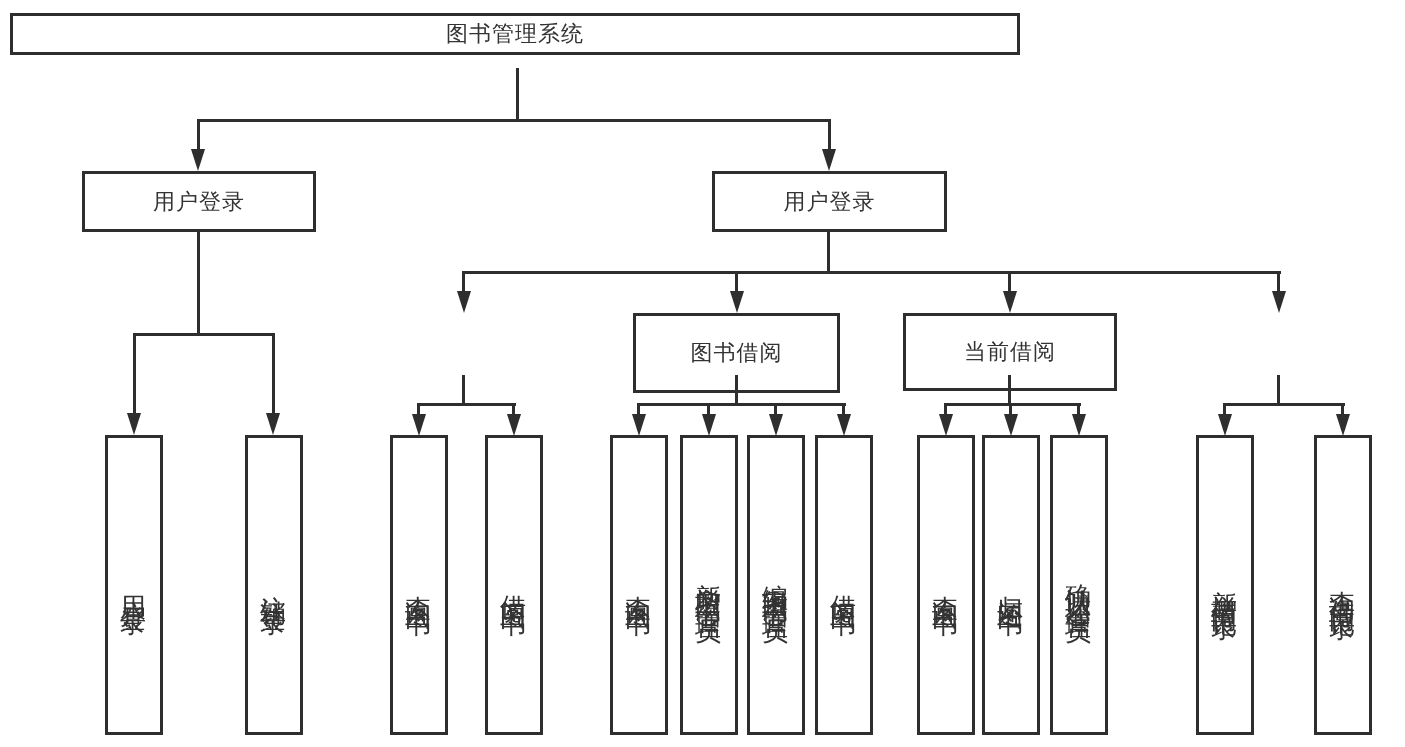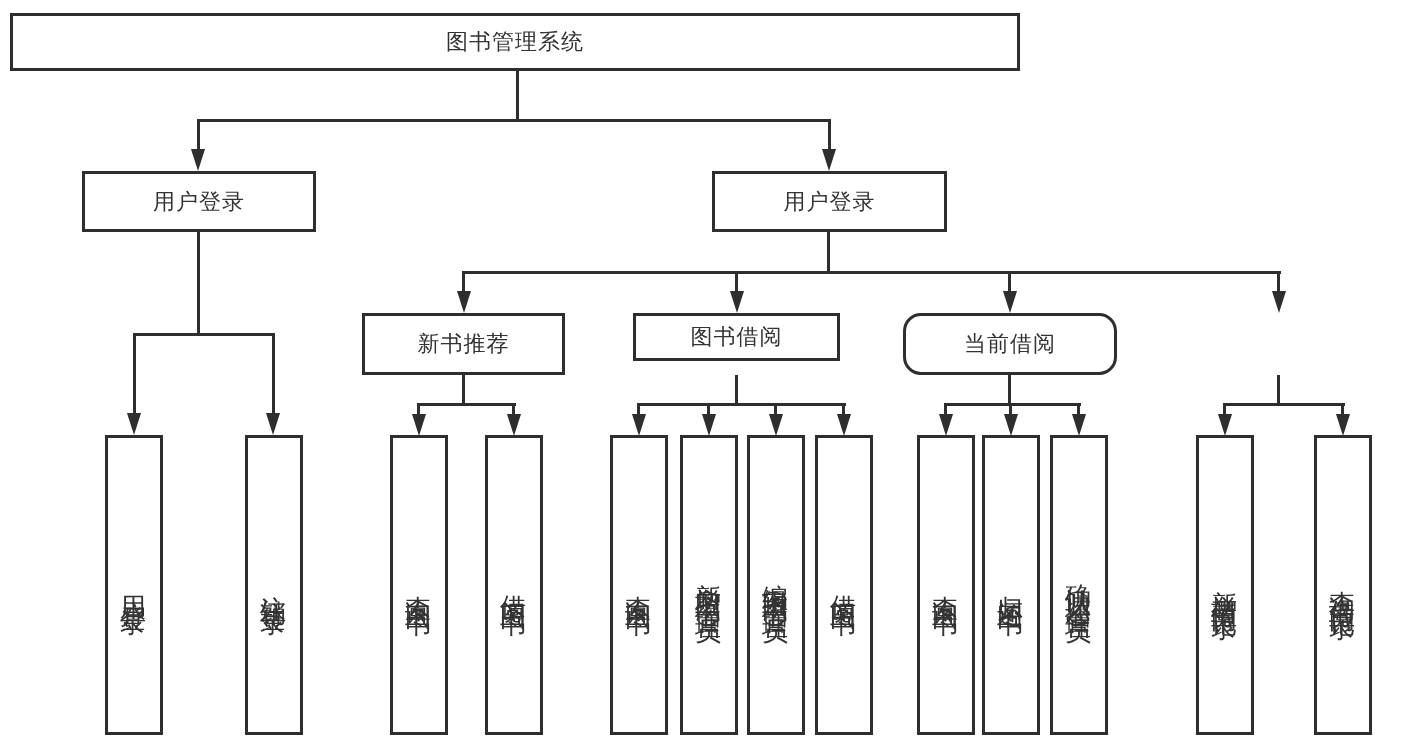--- a/index.html
+++ b/index.html
@@ -39,21 +39,21 @@
     position:absolute;right:6px;bottom:6px;
     font-size:22px;color:#b0b0b0;letter-spacing:1px;
     background:transparent;
   }
 </style>
 </head>
 <body>
 
 <div class="canvas">
 
-  <div class="hbox" style="left:10px;top:13px;width:1010px;height:58px;">图书管理系统</div>
+  <div class="hbox" style="left:10px;top:13px;width:1010px;height:42px;">图书管理系统</div>
 
   <div class="vline" style="left:516px;top:68px;height:53px;"></div>
   <div class="hline" style="left:197px;top:119px;width:634px;"></div>
   <div class="vline" style="left:197px;top:119px;height:32px;"></div>
   <div class="arw" style="left:191px;top:149px;"></div>
   <div class="vline" style="left:828px;top:119px;height:32px;"></div>
   <div class="arw" style="left:822px;top:149px;"></div>
 
   <div class="hbox" style="left:82px;top:171px;width:234px;height:61px;">用户登录</div>
   <div class="hbox" style="left:712px;top:171px;width:235px;height:61px;">用户登录</div>
@@ -69,23 +69,22 @@
   <div class="hline" style="left:462px;top:271px;width:819px;"></div>
   <div class="vline" style="left:462px;top:271px;height:20px;"></div>
   <div class="arw" style="left:457px;top:291px;"></div>
   <div class="vline" style="left:735px;top:271px;height:20px;"></div>
   <div class="arw" style="left:730px;top:291px;"></div>
   <div class="vline" style="left:1008px;top:271px;height:20px;"></div>
   <div class="arw" style="left:1003px;top:291px;"></div>
   <div class="vline" style="left:1277px;top:271px;height:20px;"></div>
   <div class="arw" style="left:1272px;top:291px;"></div>
 
-  <div class="hbox" style="left:362px;top:313px;width:203px;height:62px;">新书推荐</div>
-  <div class="hbox" style="left:633px;top:313px;width:207px;height:48px;">图书借阅</div>
-  <div class="hbox" style="left:903px;top:313px;width:214px;height:62px;border-radius:18px;">当前借阅</div>
+  <div class="hbox" style="left:633px;top:313px;width:207px;height:80px;">图书借阅</div>
+  <div class="hbox" style="left:903px;top:313px;width:214px;height:78px;">当前借阅</div>
 
   <div class="vline" style="left:462px;top:375px;height:30px;"></div>
   <div class="hline" style="left:417px;top:403px;width:99px;"></div>
   <div class="vline" style="left:417px;top:403px;height:12px;"></div>
   <div class="arw" style="left:412px;top:414px;"></div>
   <div class="vline" style="left:512px;top:403px;height:12px;"></div>
   <div class="arw" style="left:507px;top:414px;"></div>
 
   <div class="vline" style="left:735px;top:375px;height:30px;"></div>
   <div class="hline" style="left:637px;top:403px;width:209px;"></div>

